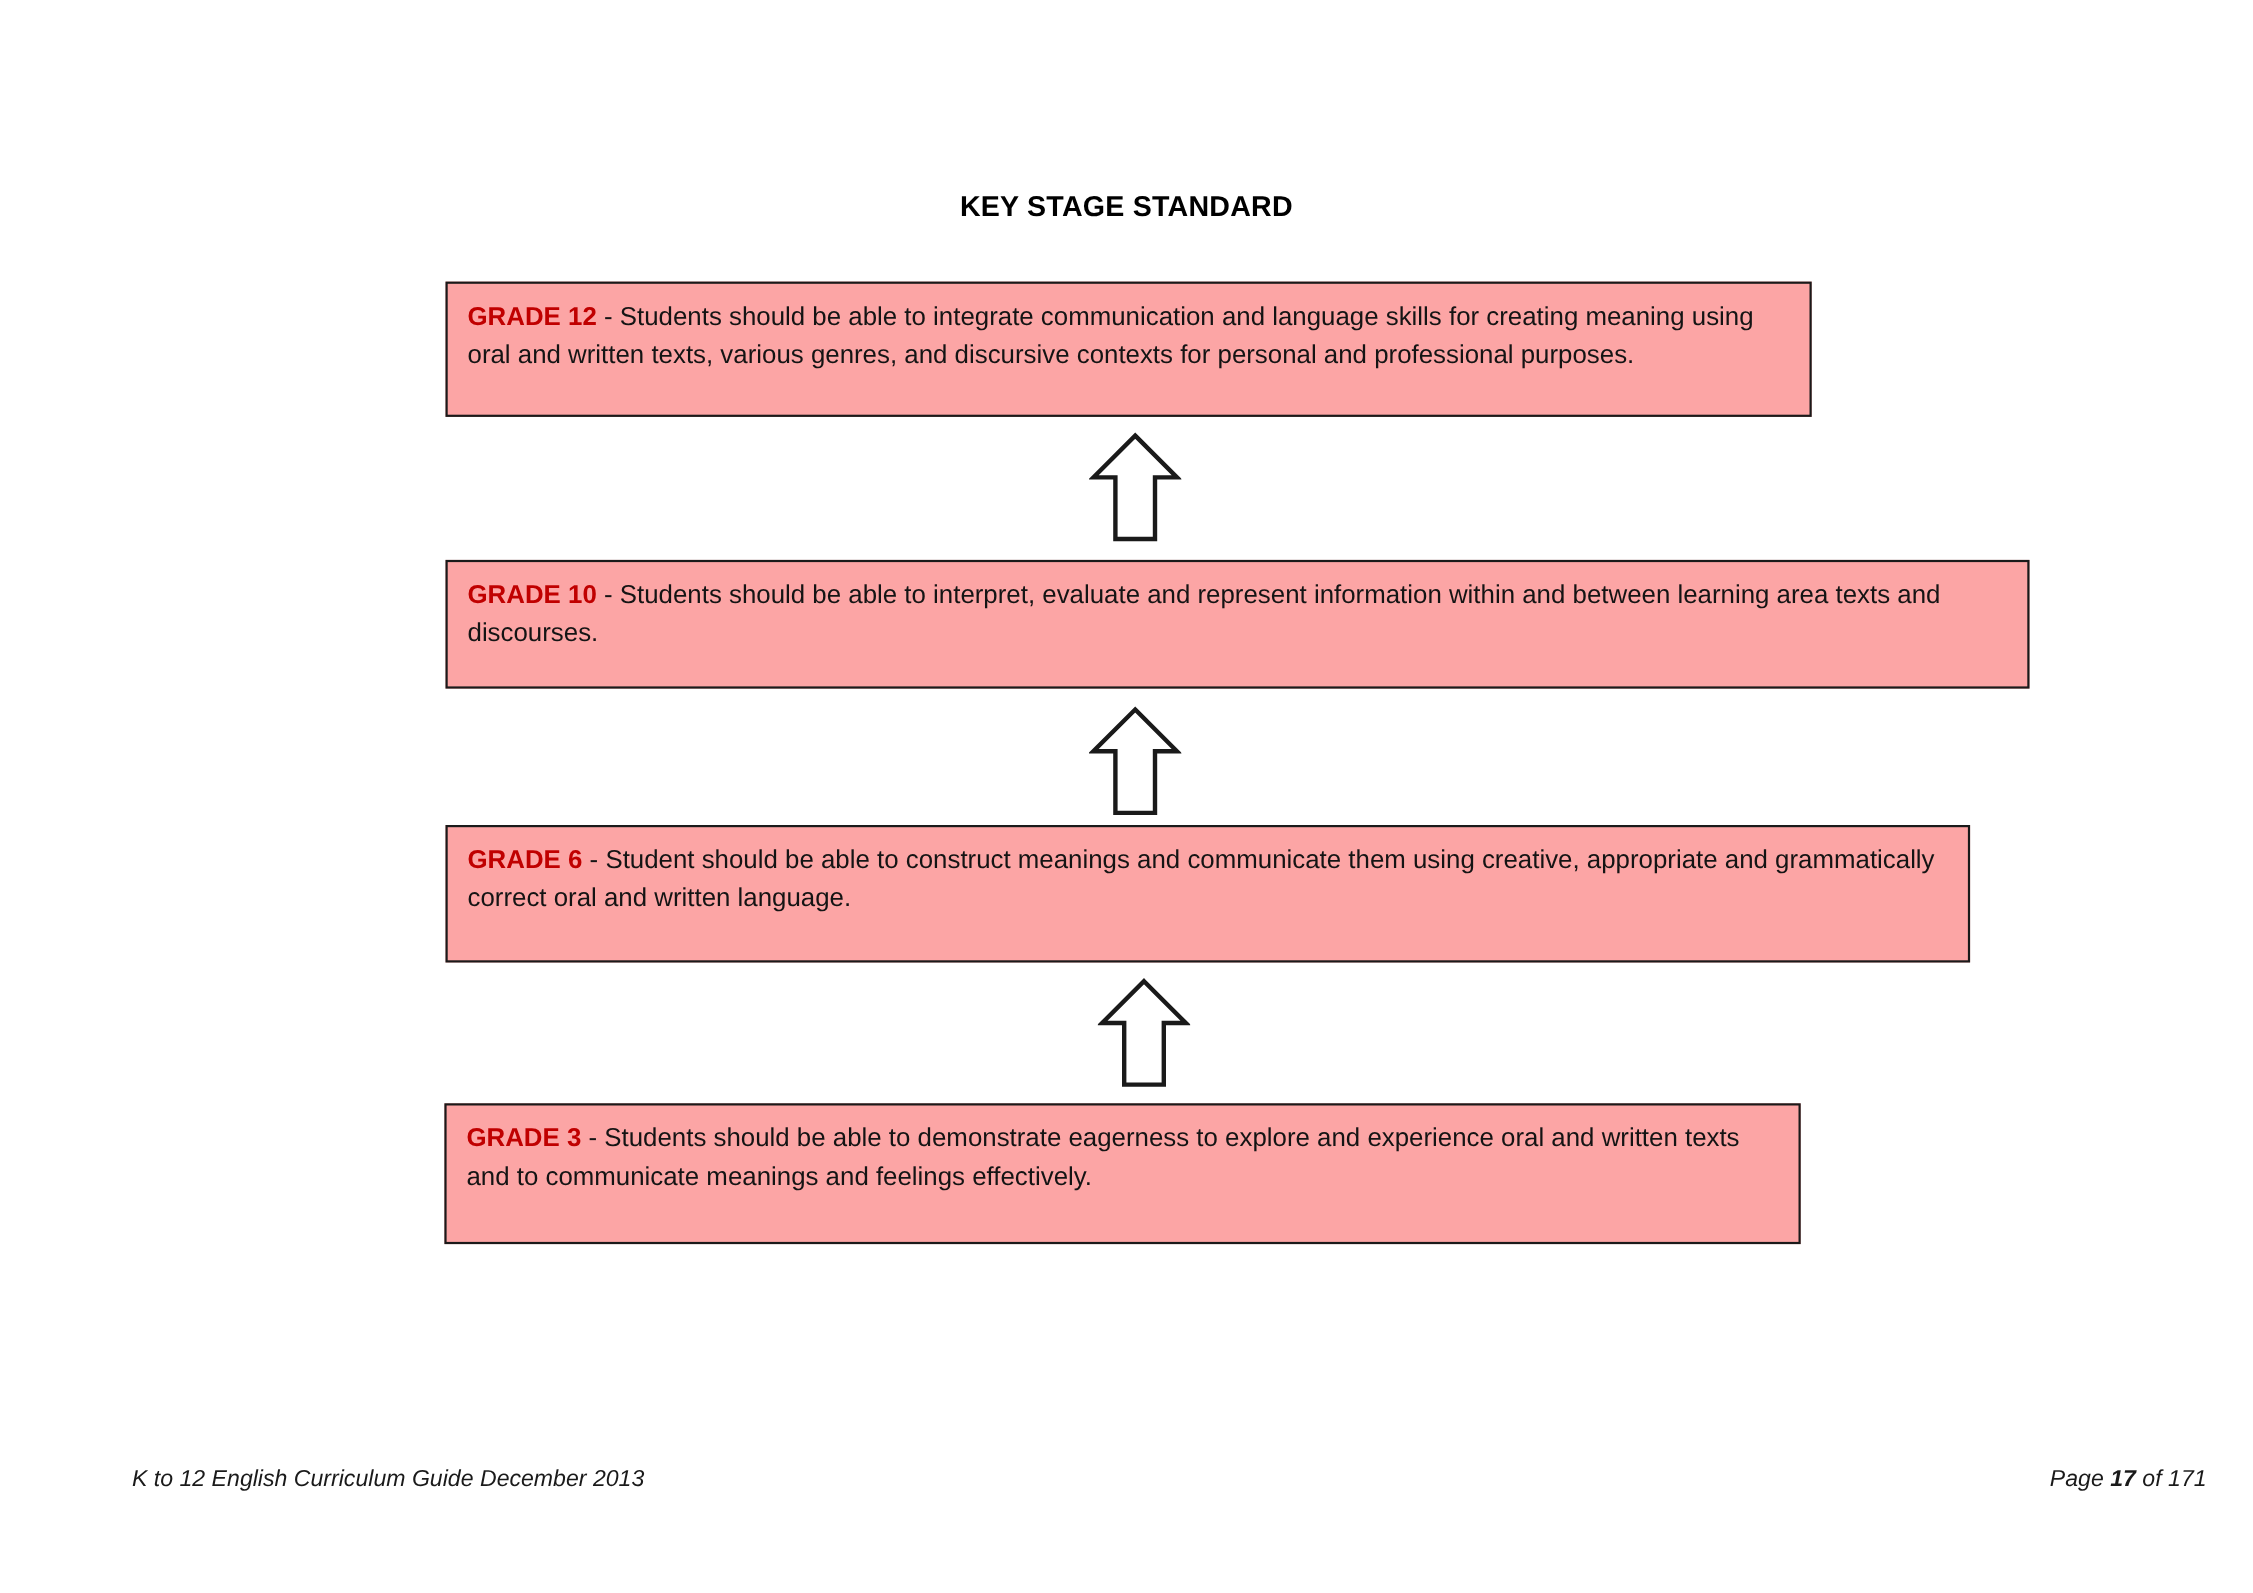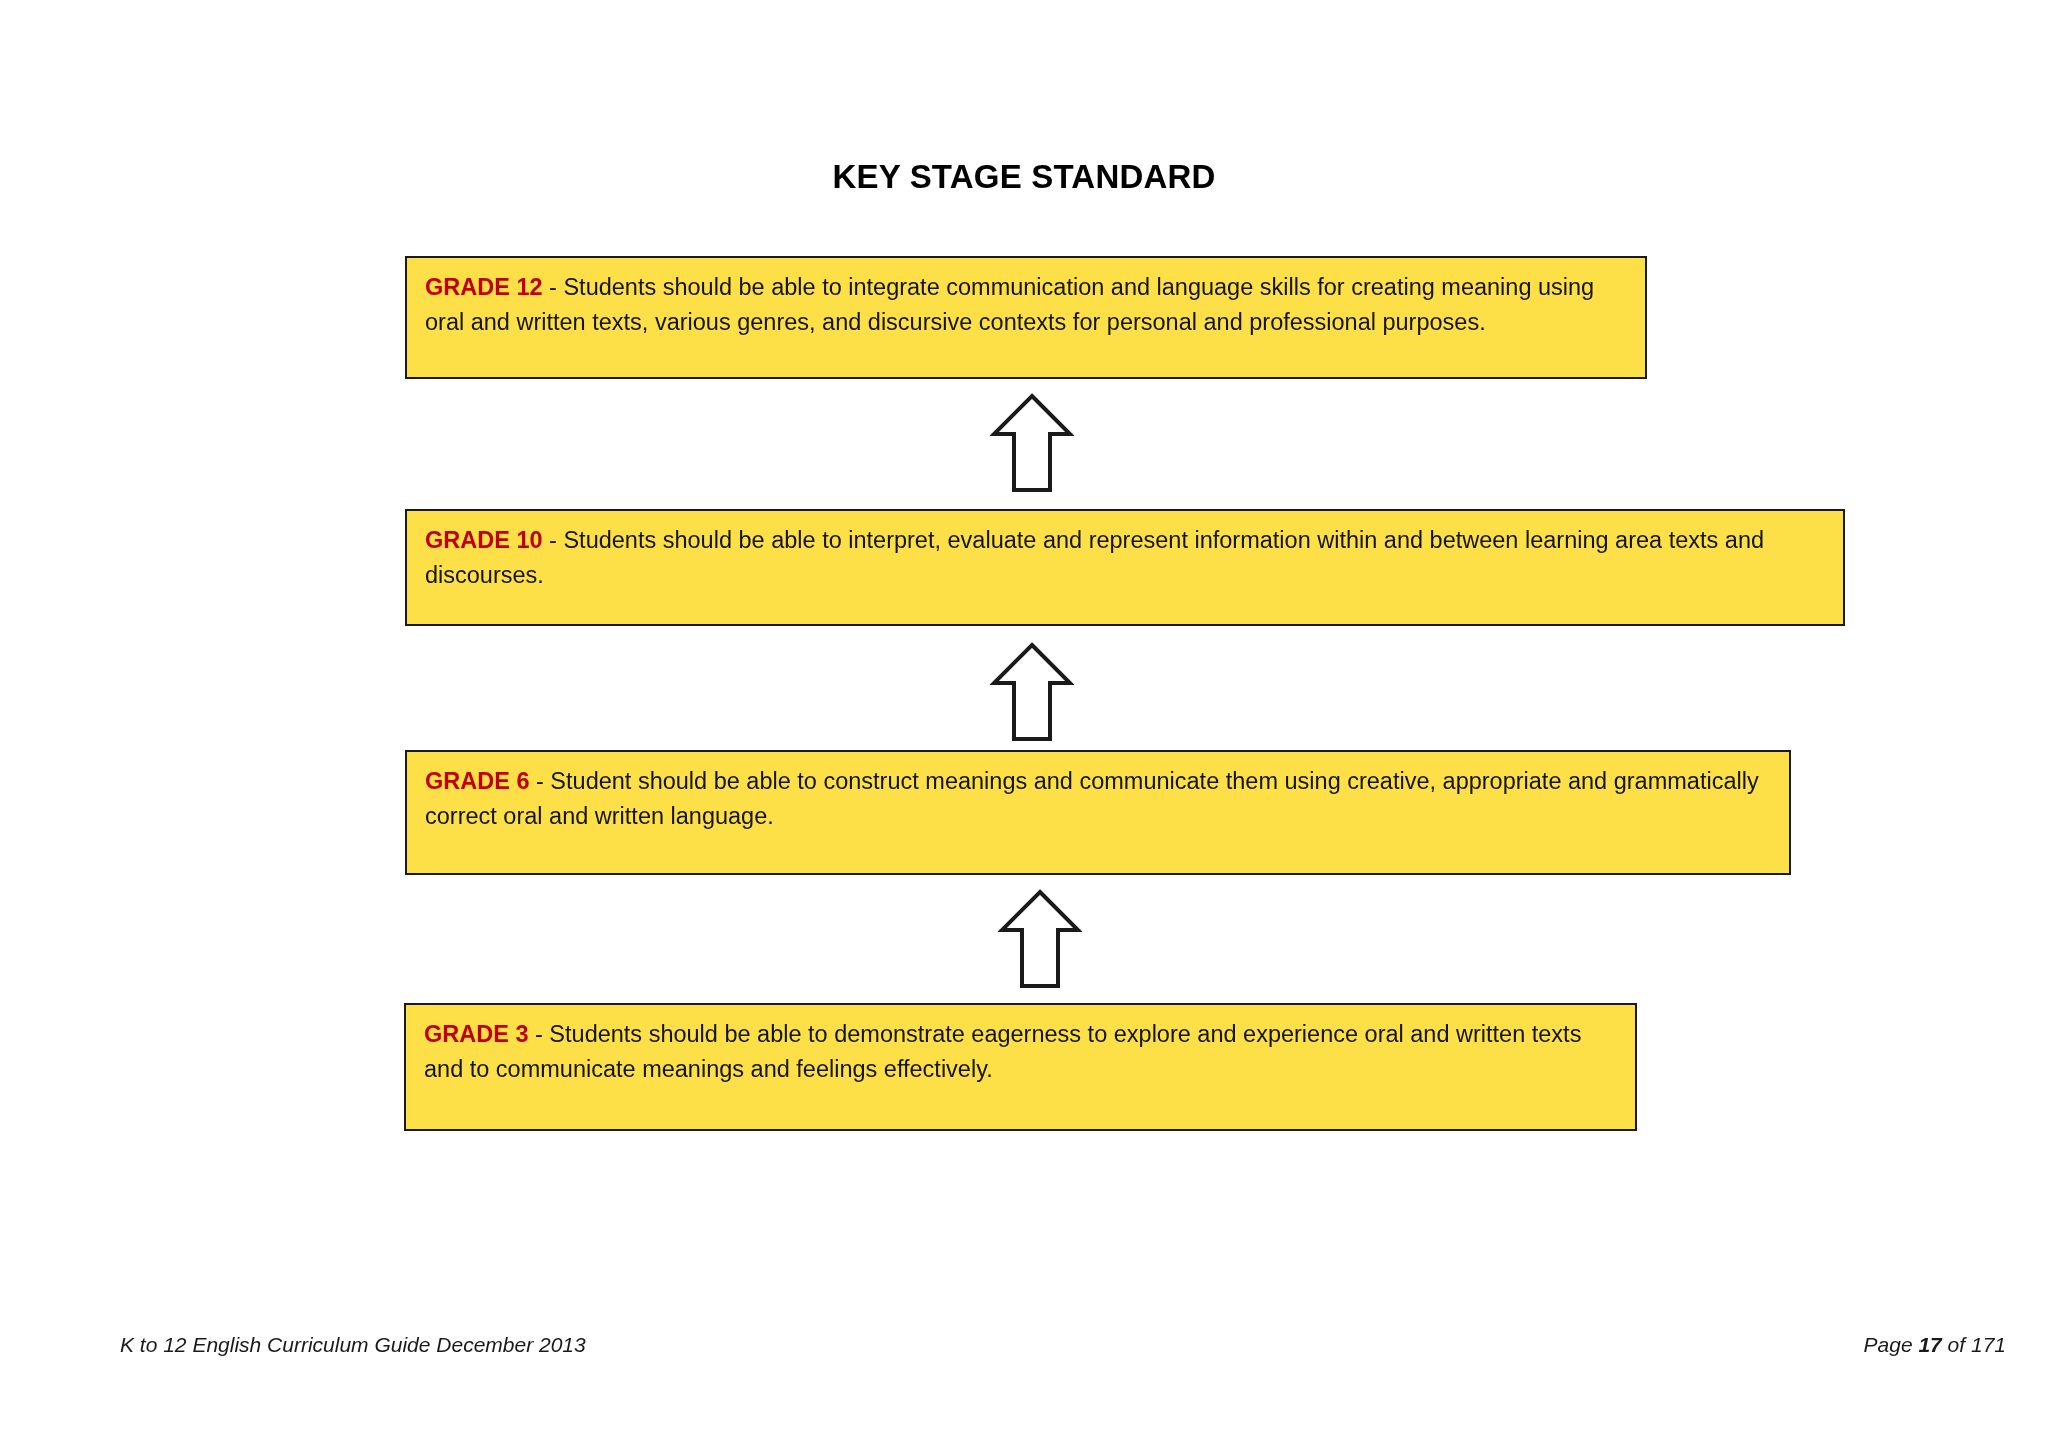--- a/index.html
+++ b/index.html
@@ -30,29 +30,29 @@
     text-align: center;
     font-weight: bold;
     color: #000000;
     letter-spacing: 0.2px;
   }
   #title-main {
     top: 82px;
     font-size: 25px;
   }
   #title-sub {
-    top: 158px;
-    font-size: 33px;
+    top: 172px;
+    font-size: 26px;
   }
 
   
   .grade-box {
     position: absolute;
     border: 2px solid #1a1a1a;
-    background: #fde047;
+    background: #fca5a5;
     box-sizing: border-box;
   }
   .grade-text {
     position: absolute;
     left: 18px;
     right: 14px;
     top: 12px;
     font-size: 23.5px;
     line-height: 35px;
     color: #111111;

